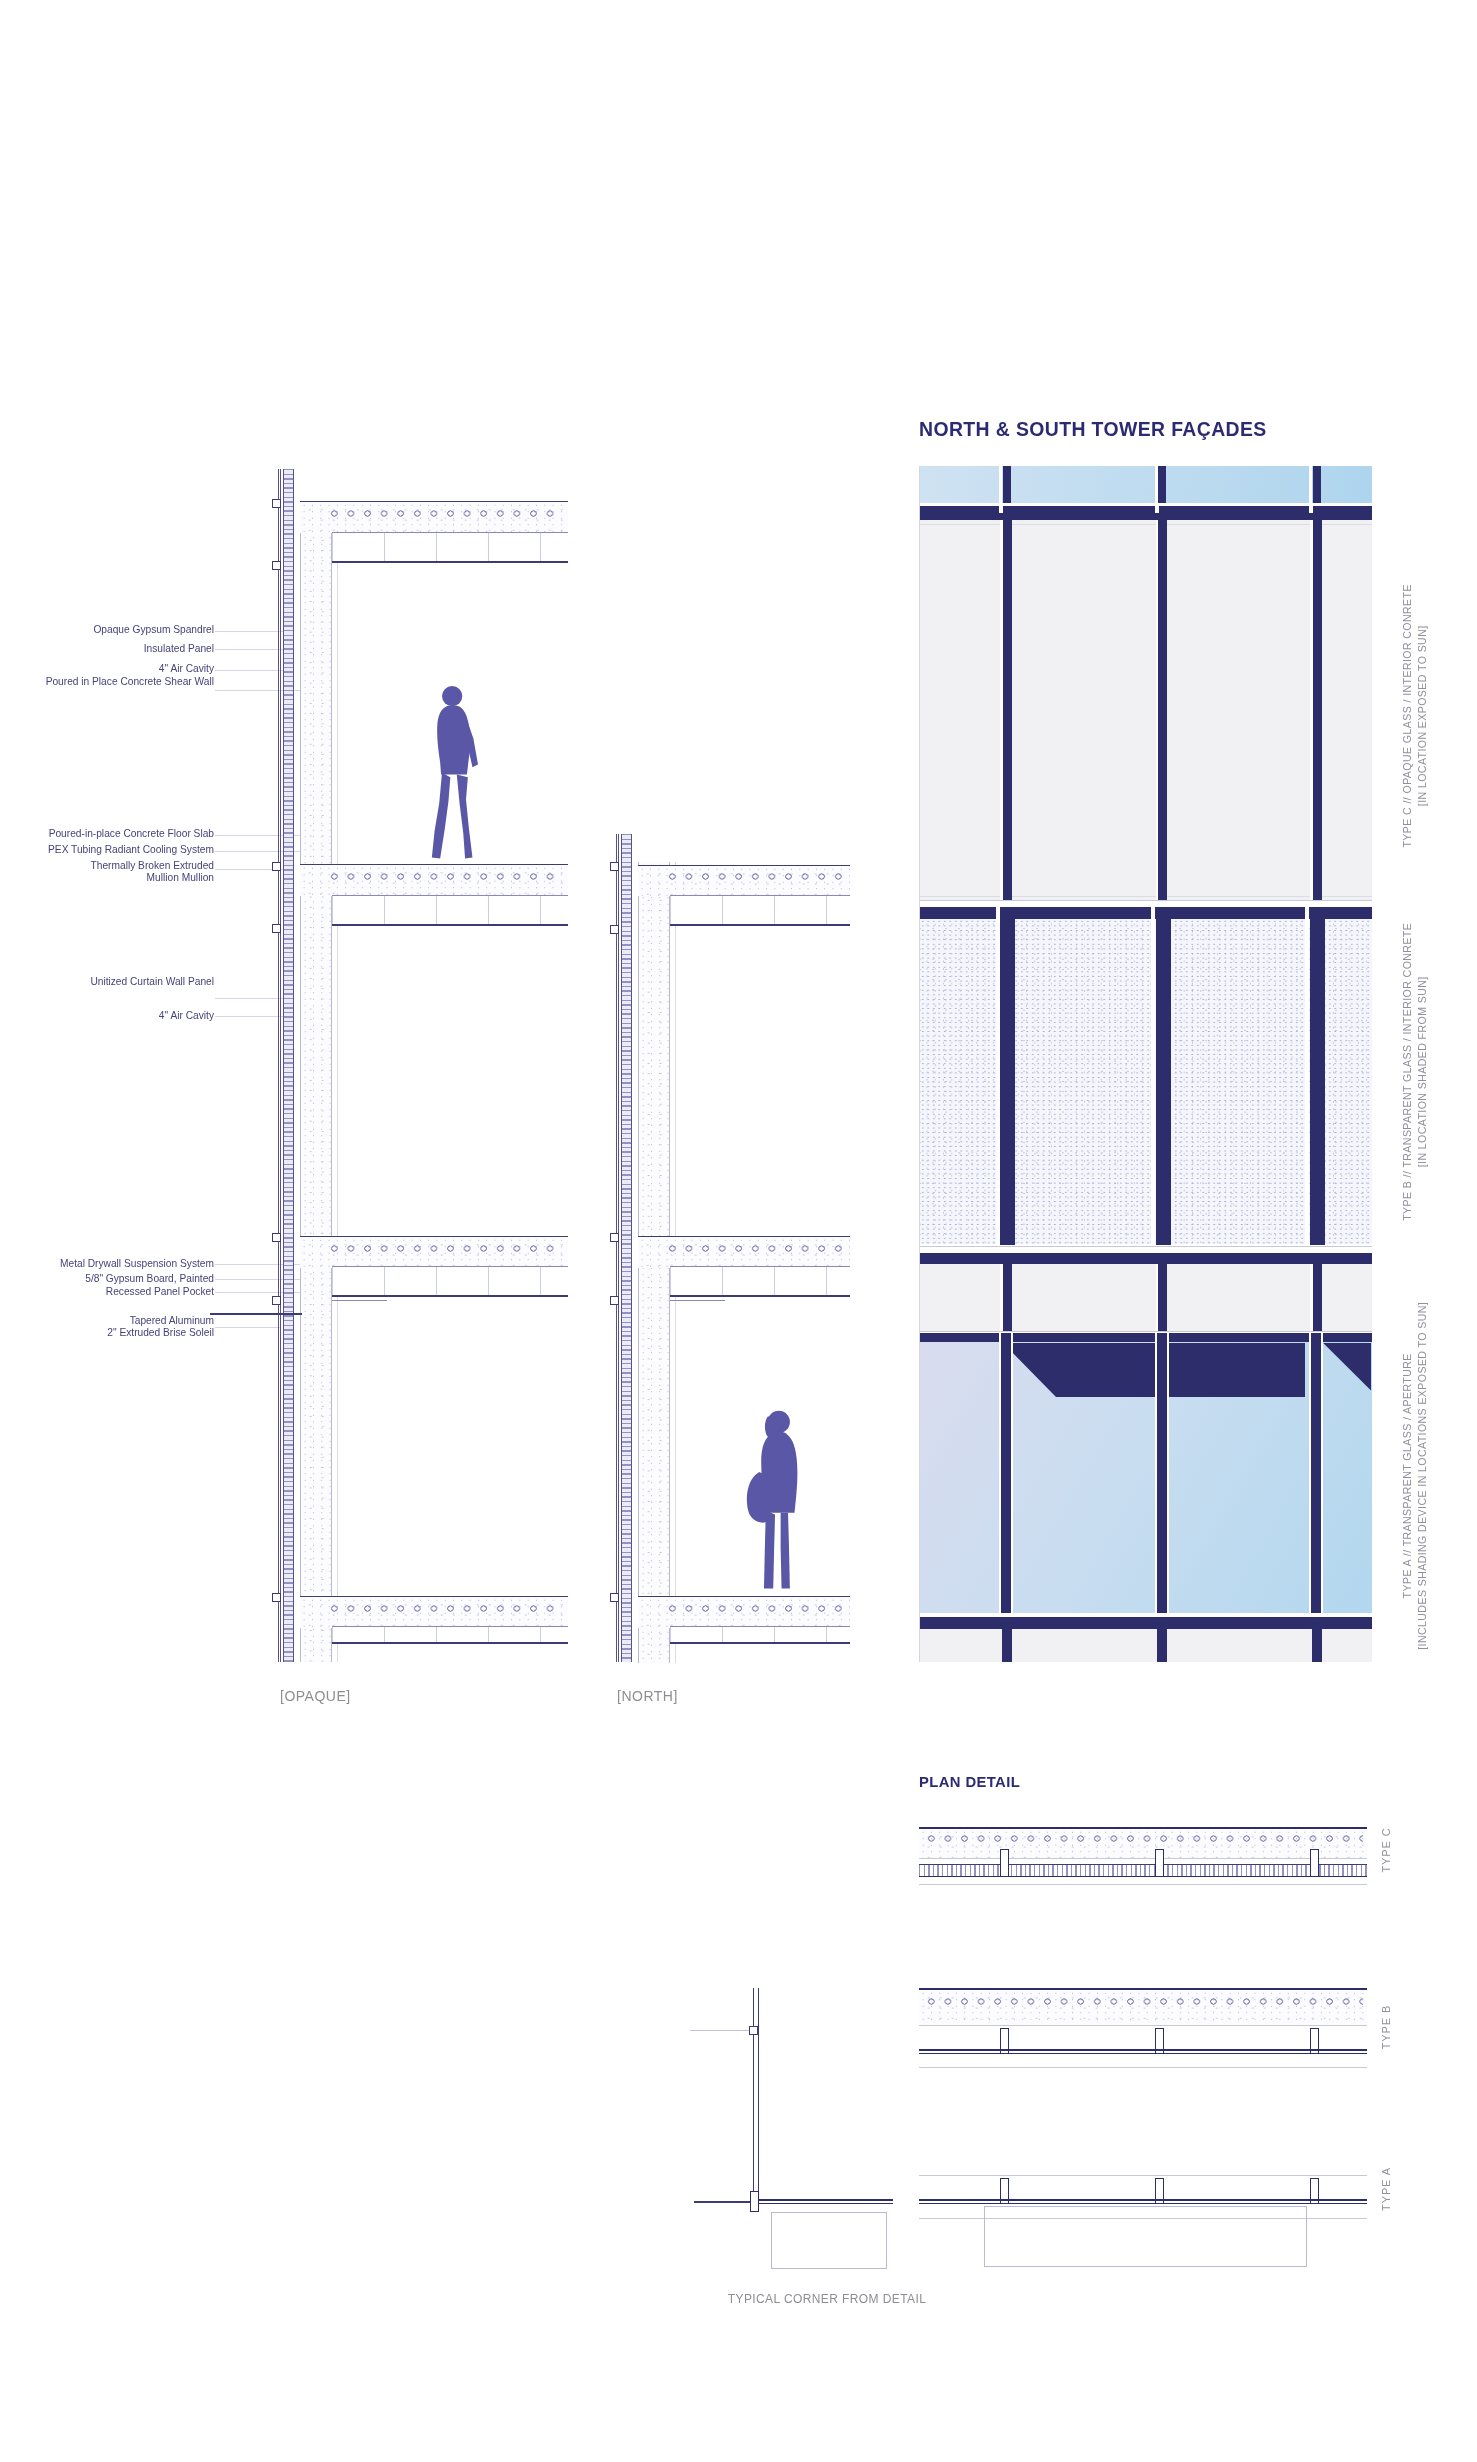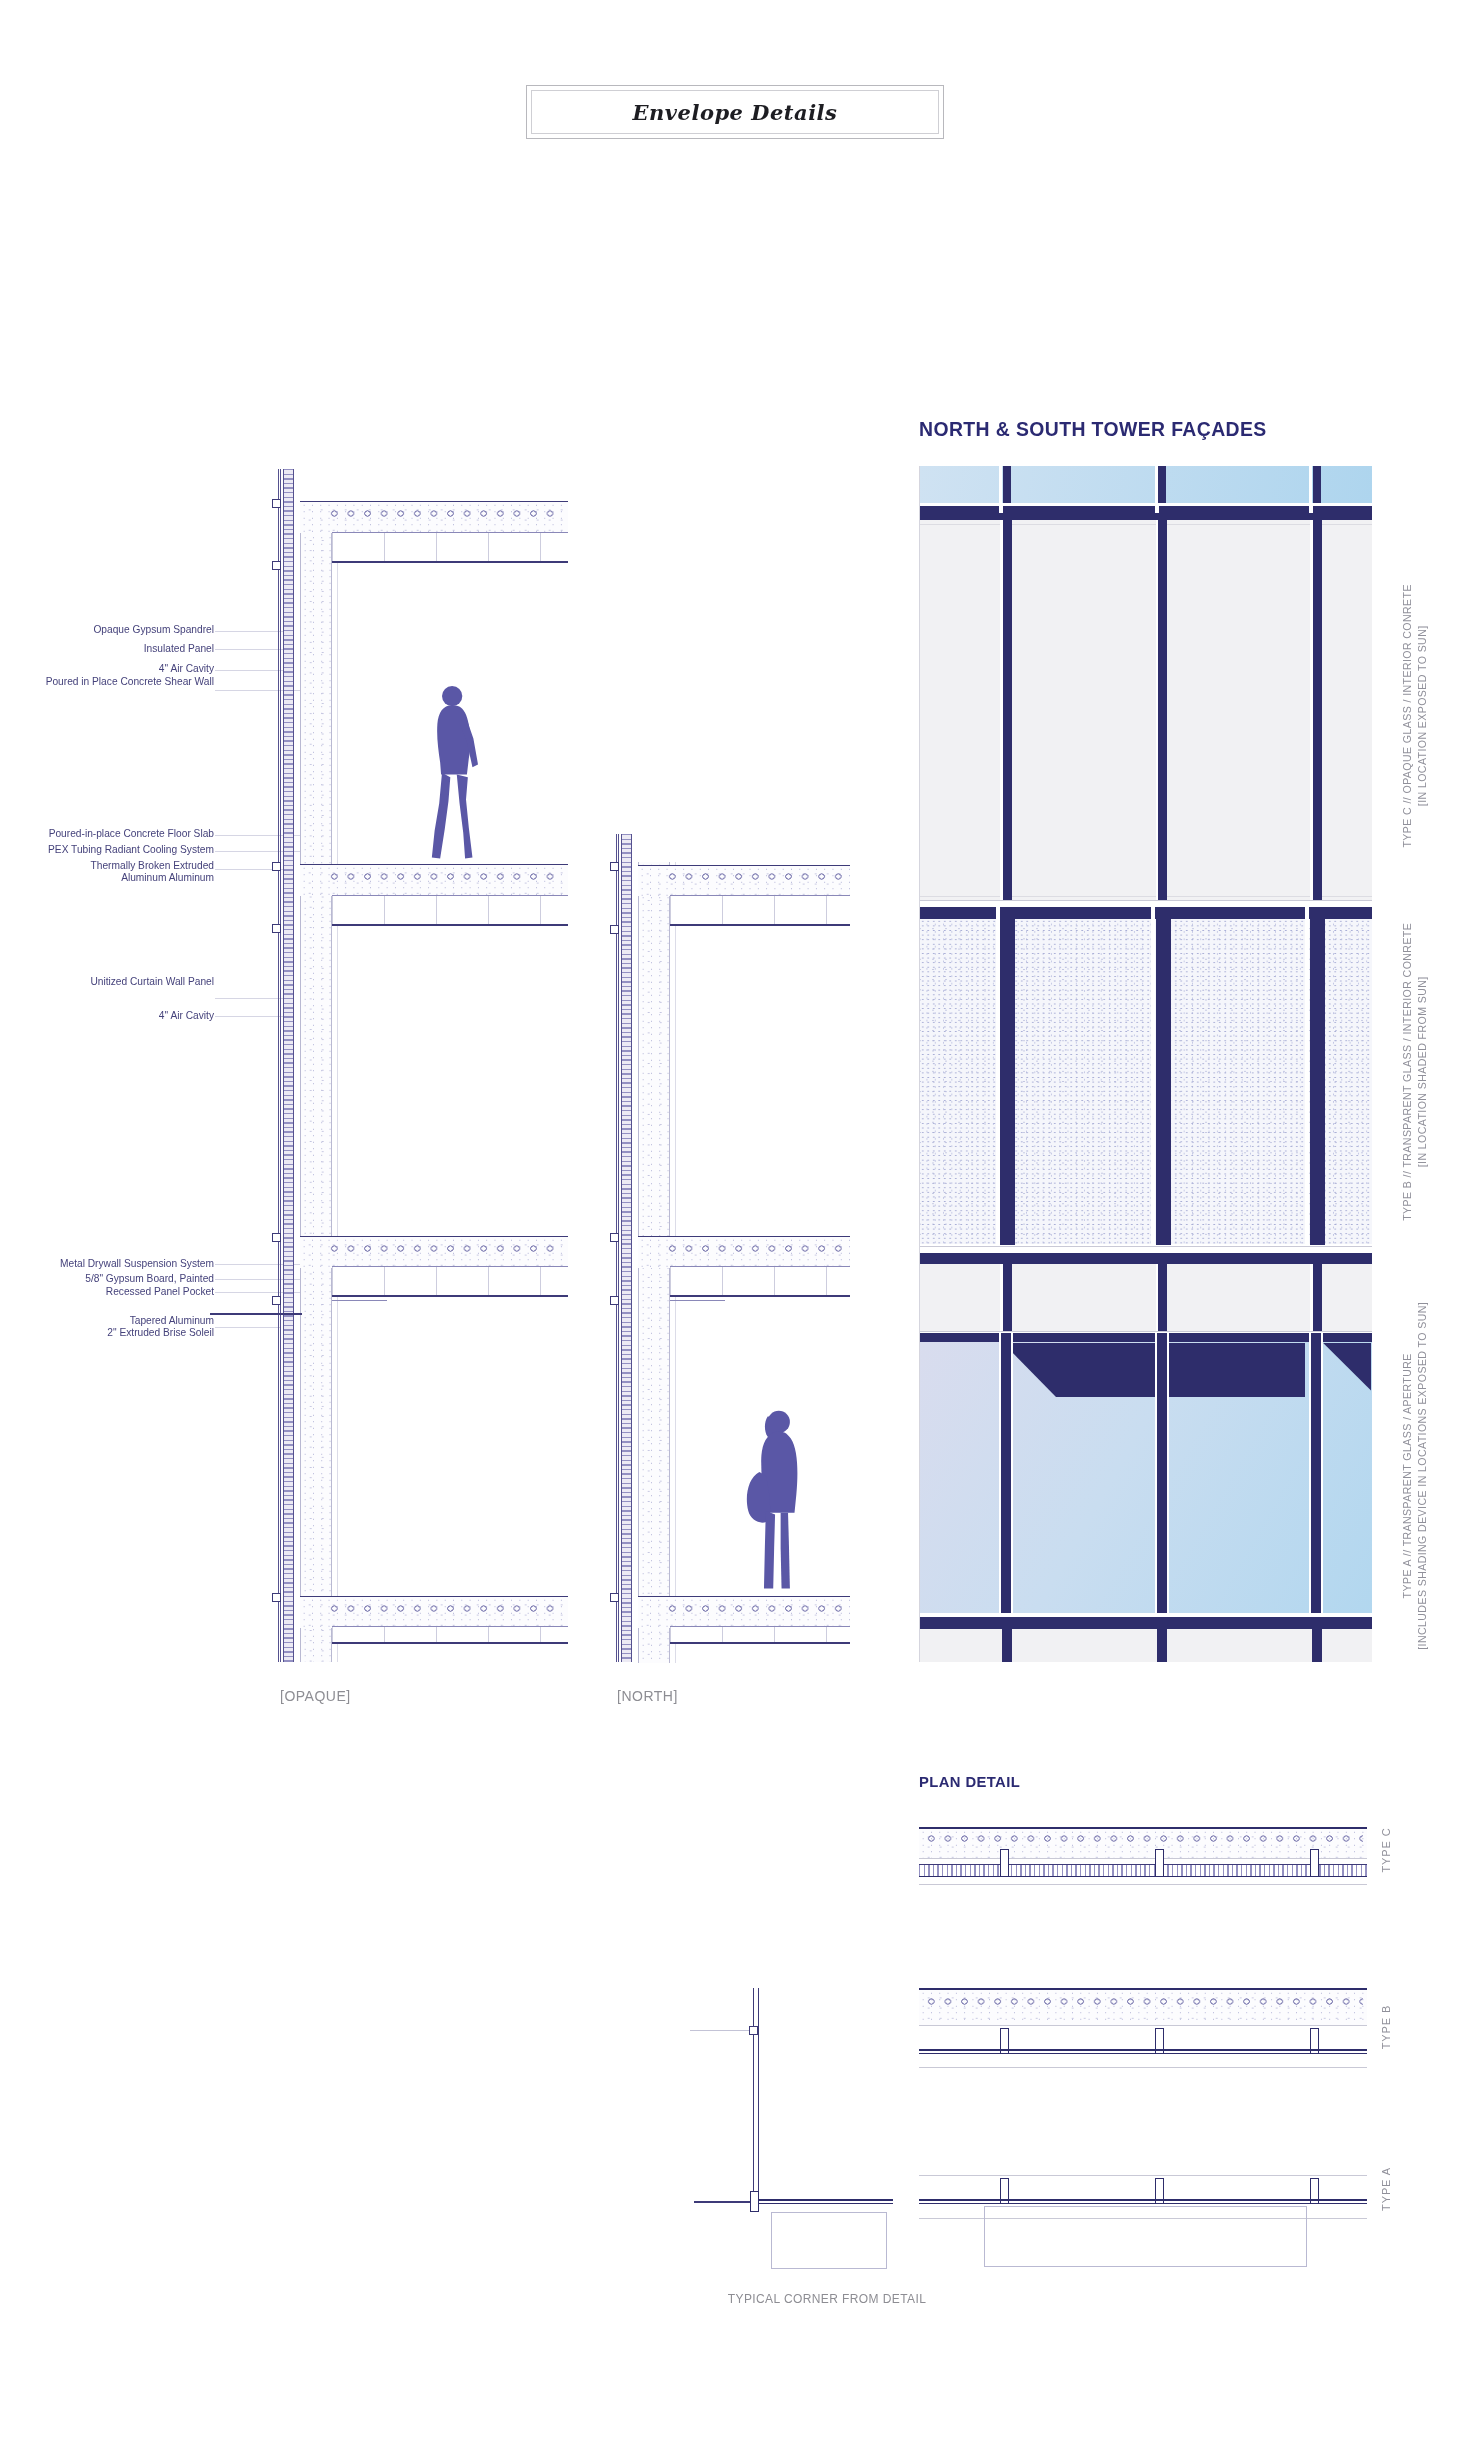--- a/index.html
+++ b/index.html
@@ -61,34 +61,29 @@
           text-align:center;color:#90909a;font-size:10.6px;line-height:14.8px;letter-spacing:0.4px;}
   .vlabel-s{position:absolute;transform:rotate(-90deg);transform-origin:center;white-space:nowrap;
           text-align:center;color:#90909a;font-size:11px;letter-spacing:0.9px;}
   .fig{position:absolute;}
 </style>
 </head>
 <body>
 
 <div class="canvas">
 
-  <div class="title-box">
-    <div class="title-inner">
-      <span class="title-text">Envelope Details</span>
-    </div>
-  </div>
 
   <div class="ann" style="top:624px">Opaque Gypsum Spandrel</div>
   <div class="ann" style="top:643px">Insulated Panel</div>
   <div class="ann" style="top:663px">4" Air Cavity</div>
   <div class="ann" style="top:676px">Poured in Place Concrete Shear Wall</div>
   <div class="ann" style="top:828px">Poured-in-place Concrete Floor Slab</div>
   <div class="ann" style="top:844px">PEX Tubing Radiant Cooling System</div>
   <div class="ann" style="top:860px">Thermally Broken Extruded</div>
-  <div class="ann" style="top:872px">Aluminum Aluminum</div>
+  <div class="ann" style="top:872px">Mullion Mullion</div>
   <div class="ann" style="top:976px">Unitized Curtain Wall Panel</div>
   <div class="ann" style="top:1010px">4" Air Cavity</div>
   <div class="ann" style="top:1258px">Metal Drywall Suspension System</div>
   <div class="ann" style="top:1273px">5/8" Gypsum Board, Painted</div>
   <div class="ann" style="top:1286px">Recessed Panel Pocket</div>
   <div class="ann" style="top:1315px">Tapered Aluminum</div>
   <div class="ann" style="top:1327px">2" Extruded Brise Soleil</div>
 
   <div class="lead" style="top:631px;left:215px;width:72px"></div>
   <div class="lead" style="top:649px;left:215px;width:75px"></div>

